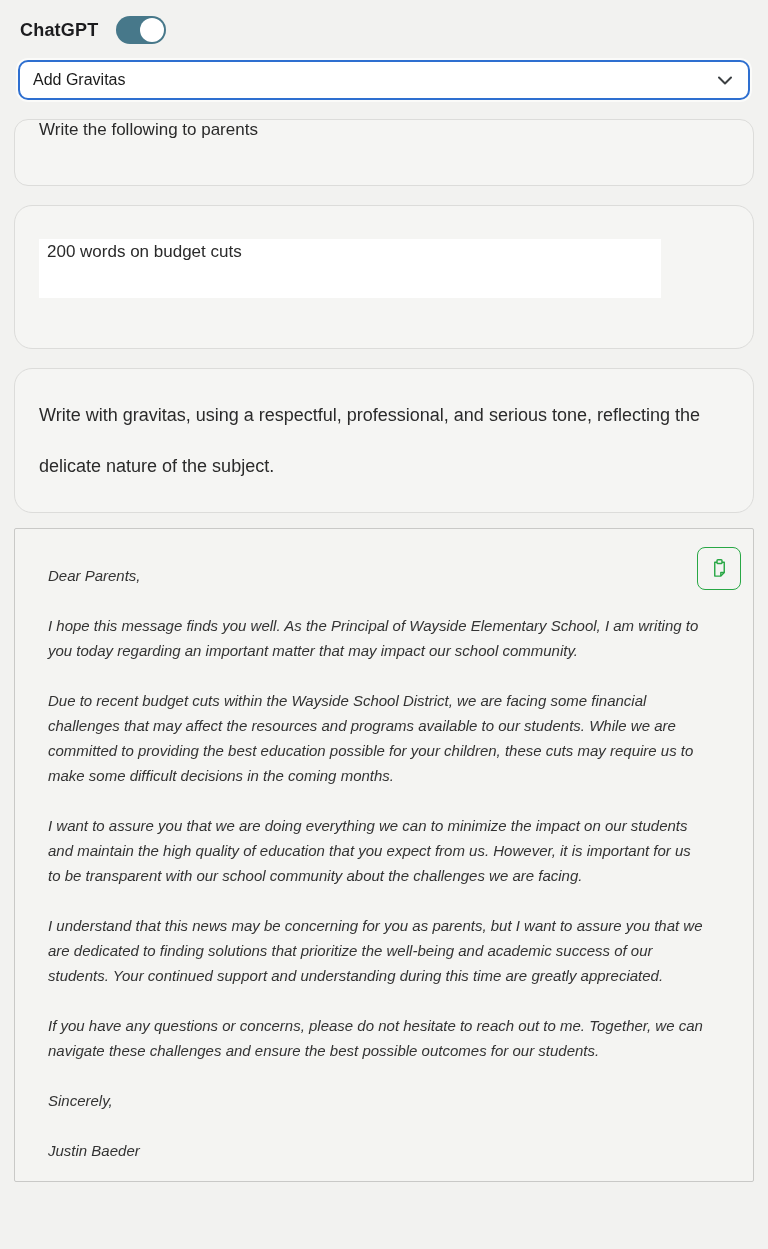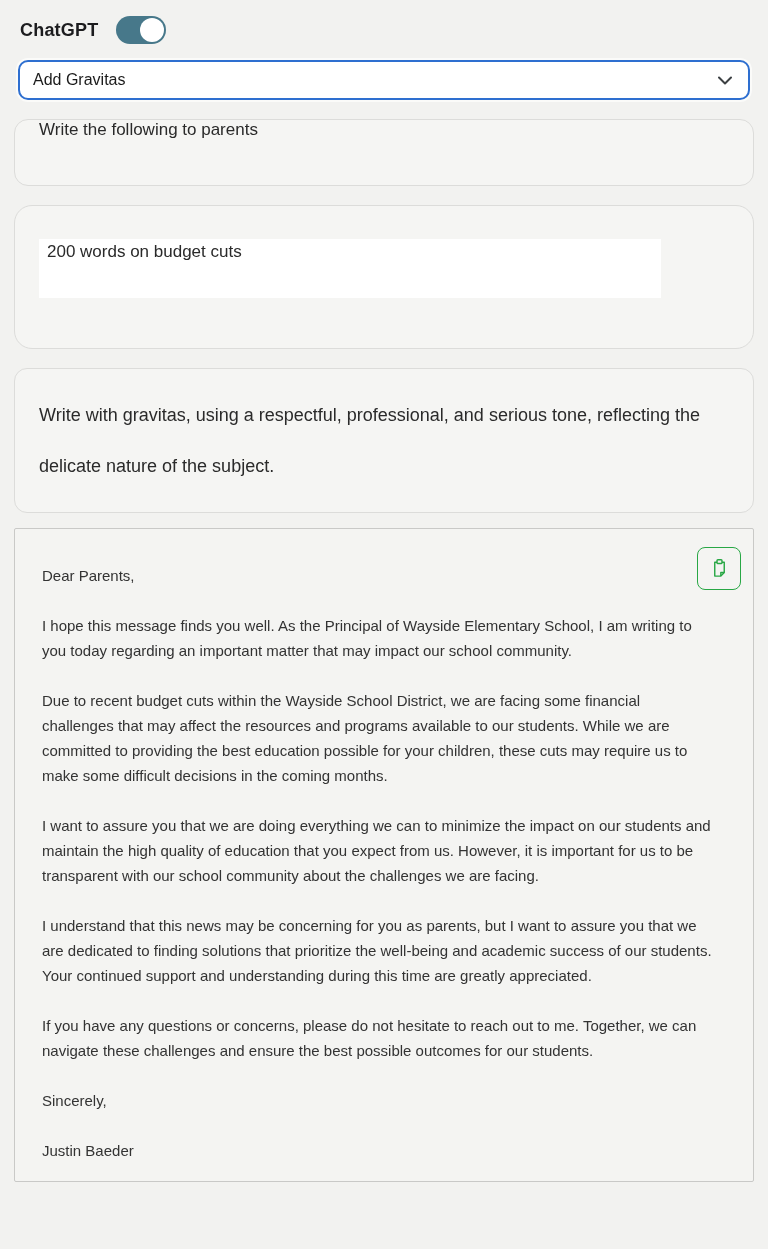--- a/index.html
+++ b/index.html
@@ -91,42 +91,41 @@
     outline: none;
     resize: none;
     font-family: inherit;
     font-size: 17px;
     color: #2a2a2a;
     padding: 3px 8px;
   }
   .card3 {
     height: 145px;
     padding: 21px 40px 0 24px;
-    border-radius: 13px;
   }
   .card3 p {
     margin: 0;
     font-size: 18px;
     line-height: 51px;
     color: #2a2a2a;
   }
 
   
   .output {
     margin: 15px 14px 0;
     background: #f4f4f2;
     border: 1px solid #c9c9c7;
     border-radius: 2px;
     position: relative;
     padding: 34px 38px 18px 24px;
     font-size: 15px;
     line-height: 25px;
     color: #333333;
   }
-  .output p { margin: 25px 3px 0; }
+  .output p { margin: 25px 9px 0; font-style: italic; }
   .output p:first-of-type { margin-top: 0; }
   .sig span { display: block; }
 
   .copy-btn {
     position: absolute;
     top: 18px;
     right: 12px;
     width: 44px;
     height: 43px;
     background: transparent;

